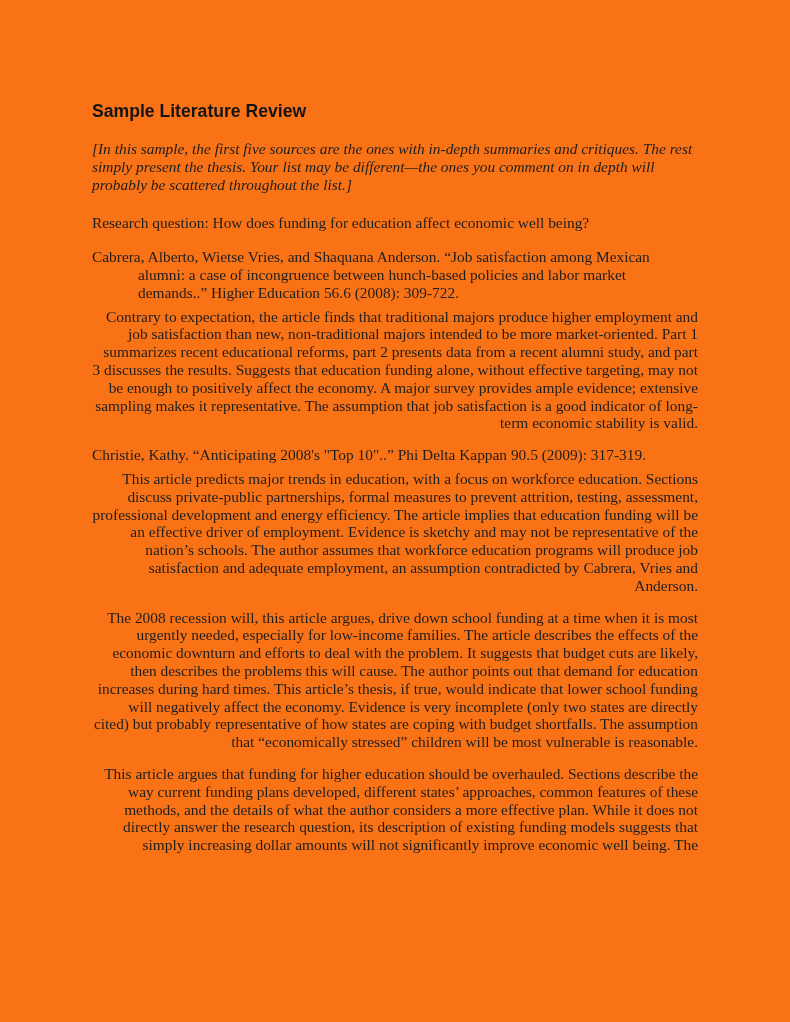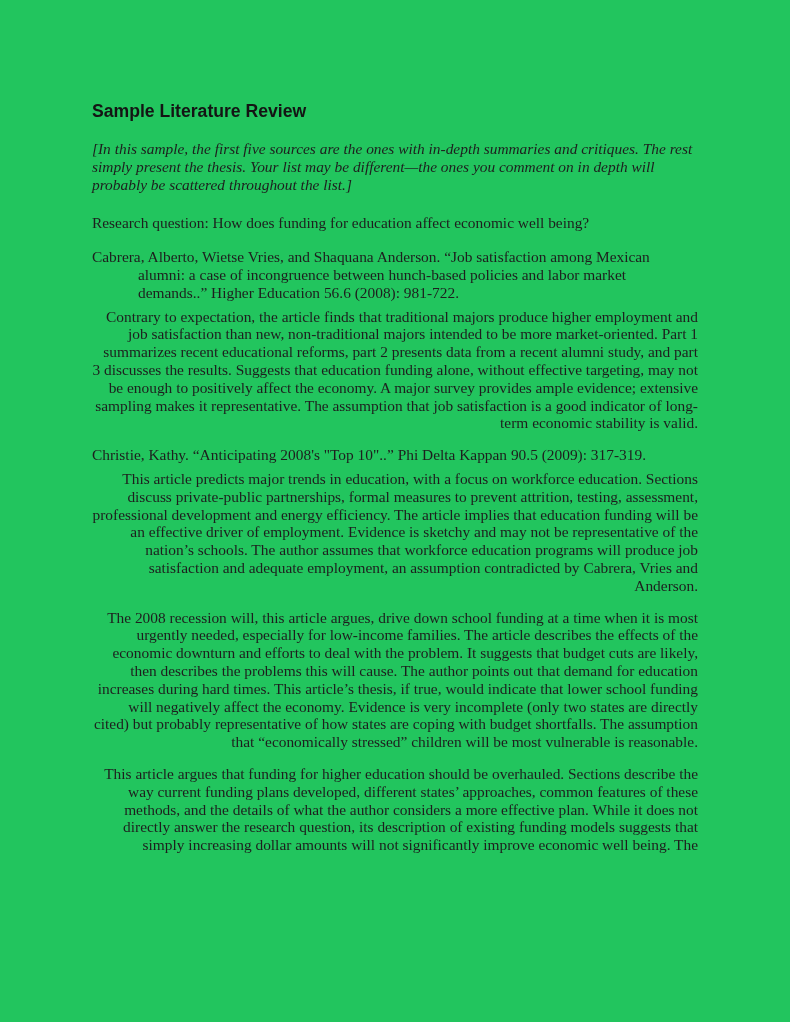--- a/index.html
+++ b/index.html
@@ -4,21 +4,21 @@
 <style>
   html, body {
     margin: 0;
     padding: 0;
     background: #ffffff;
   }
   .page {
     position: relative;
     width: 790px;
     height: 1022px;
-    background: #22c55e;
+    background: #f97316;
     box-sizing: border-box;
     padding: 100px 92px 0 92px;
     font-family: "Liberation Serif", "DejaVu Serif", serif;
     font-size: 15.4px;
     line-height: 17.8px;
     color: #1e1e1e;
     overflow: hidden;
   }
   .doc-title {
     font-family: "Liberation Sans", "DejaVu Sans", sans-serif;
@@ -56,21 +56,21 @@
 
   <h1 class="doc-title">Sample Literature Review</h1>
 
   <p class="intro-note">[In this sample, the first five sources are the ones with in-depth summaries and critiques. The rest simply present the thesis. Your list may be different—the ones you comment on in depth will probably be scattered throughout the list.]</p>
 
   <p class="research-question">Research question: How does funding for education affect economic well being?</p>
 
   <section class="entry">
     <p class="citation">Cabrera, Alberto, Wietse Vries, and Shaquana Anderson. “Job satisfaction among Mexican
 alumni: a case of incongruence between hunch-based policies and labor market
-demands..” Higher Education 56.6 (2008): 981-722.</p>
+demands..” Higher Education 56.6 (2008): 309-722.</p>
     <p class="summary">Contrary to expectation, the article finds that traditional majors produce higher employment and job satisfaction than new, non-traditional majors intended to be more market-oriented. Part 1 summarizes recent educational reforms, part 2 presents data from a recent alumni study, and part 3 discusses the results. Suggests that education funding alone, without effective targeting, may not be enough to positively affect the economy. A major survey provides ample evidence; extensive sampling makes it representative. The assumption that job satisfaction is a good indicator of long-term economic stability is valid.</p>
   </section>
 
   <section class="entry">
     <p class="citation">Christie, Kathy. “Anticipating 2008's "Top 10"..” Phi Delta Kappan 90.5 (2009): 317-319.</p>
     <p class="summary">This article predicts major trends in education, with a focus on workforce education. Sections discuss private-public partnerships, formal measures to prevent attrition, testing, assessment, professional development and energy efficiency. The article implies that education funding will be an effective driver of employment. Evidence is sketchy and may not be representative of the nation’s schools. The author assumes that workforce education programs will produce job satisfaction and adequate employment, an assumption contradicted by Cabrera, Vries and Anderson.</p>
   </section>
 
   <section class="entry">
     <p class="summary">The 2008 recession will, this article argues, drive down school funding at a time when it is most urgently needed, especially for low-income families. The article describes the effects of the economic downturn and efforts to deal with the problem. It suggests that budget cuts are likely, then describes the problems this will cause. The author points out that demand for education increases during hard times. This article’s thesis, if true, would indicate that lower school funding will negatively affect the economy. Evidence is very incomplete (only two states are directly cited) but probably representative of how states are coping with budget shortfalls. The assumption that “economically stressed” children will be most vulnerable is reasonable.</p>

